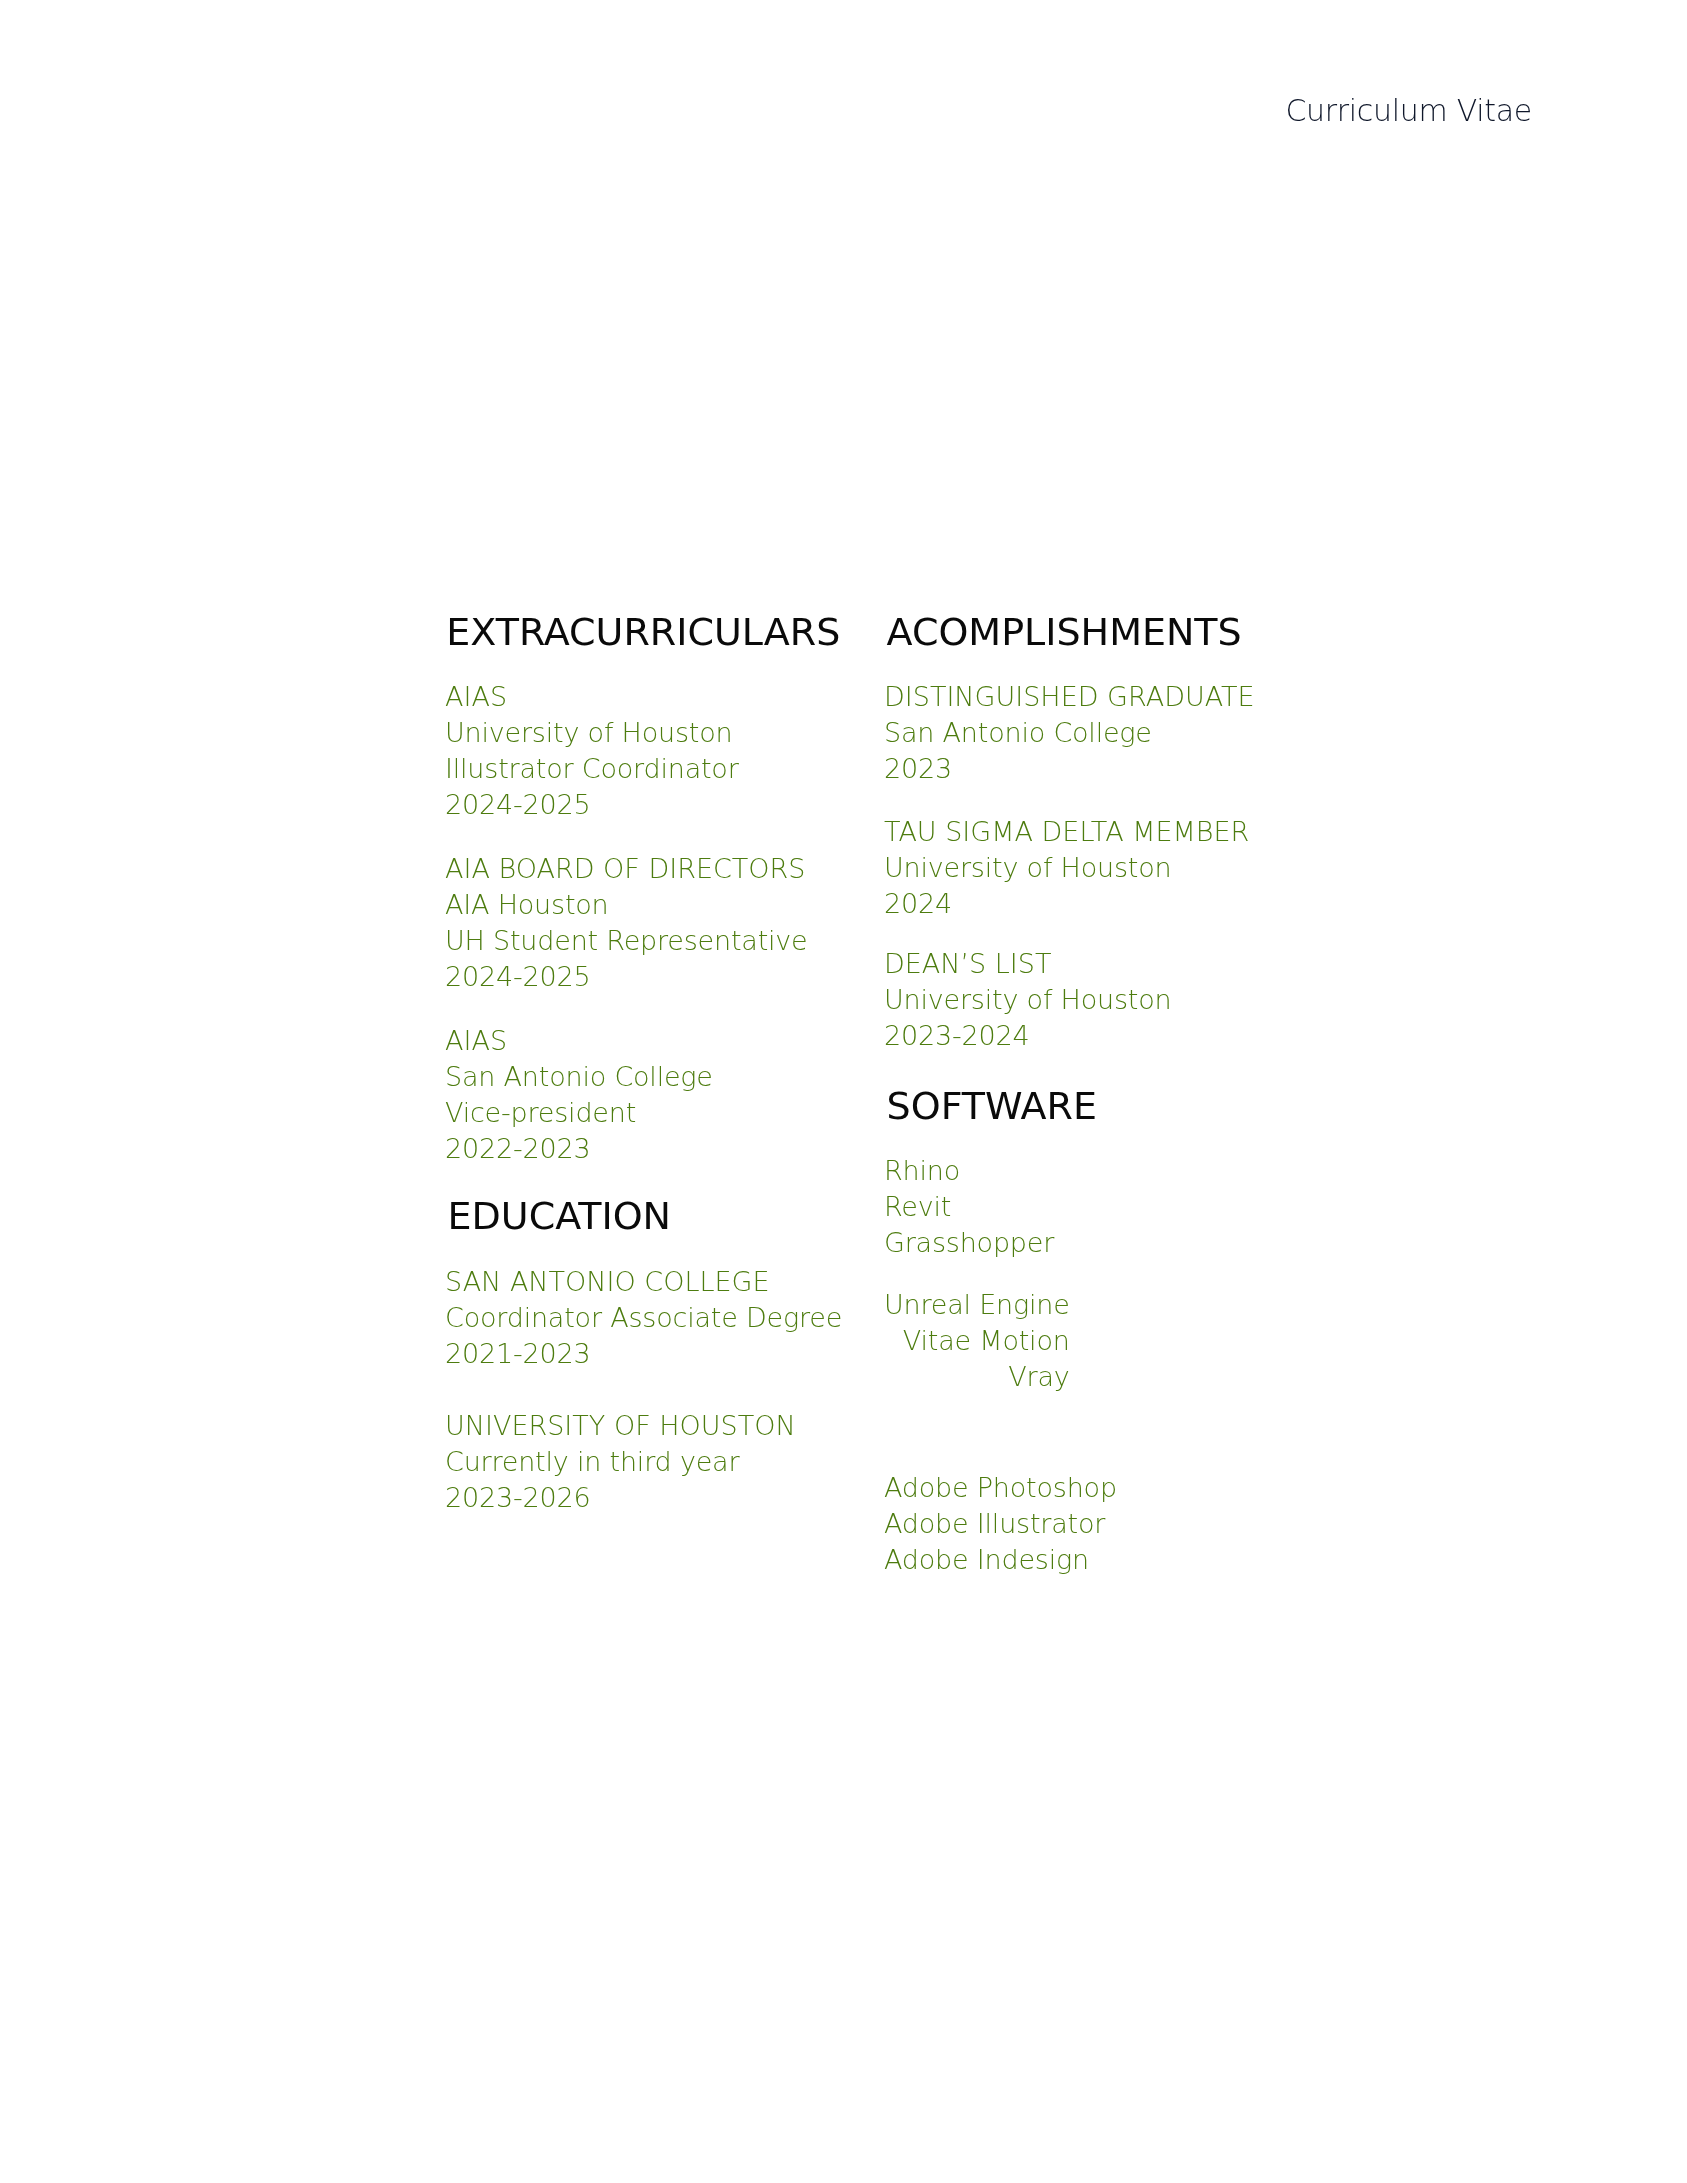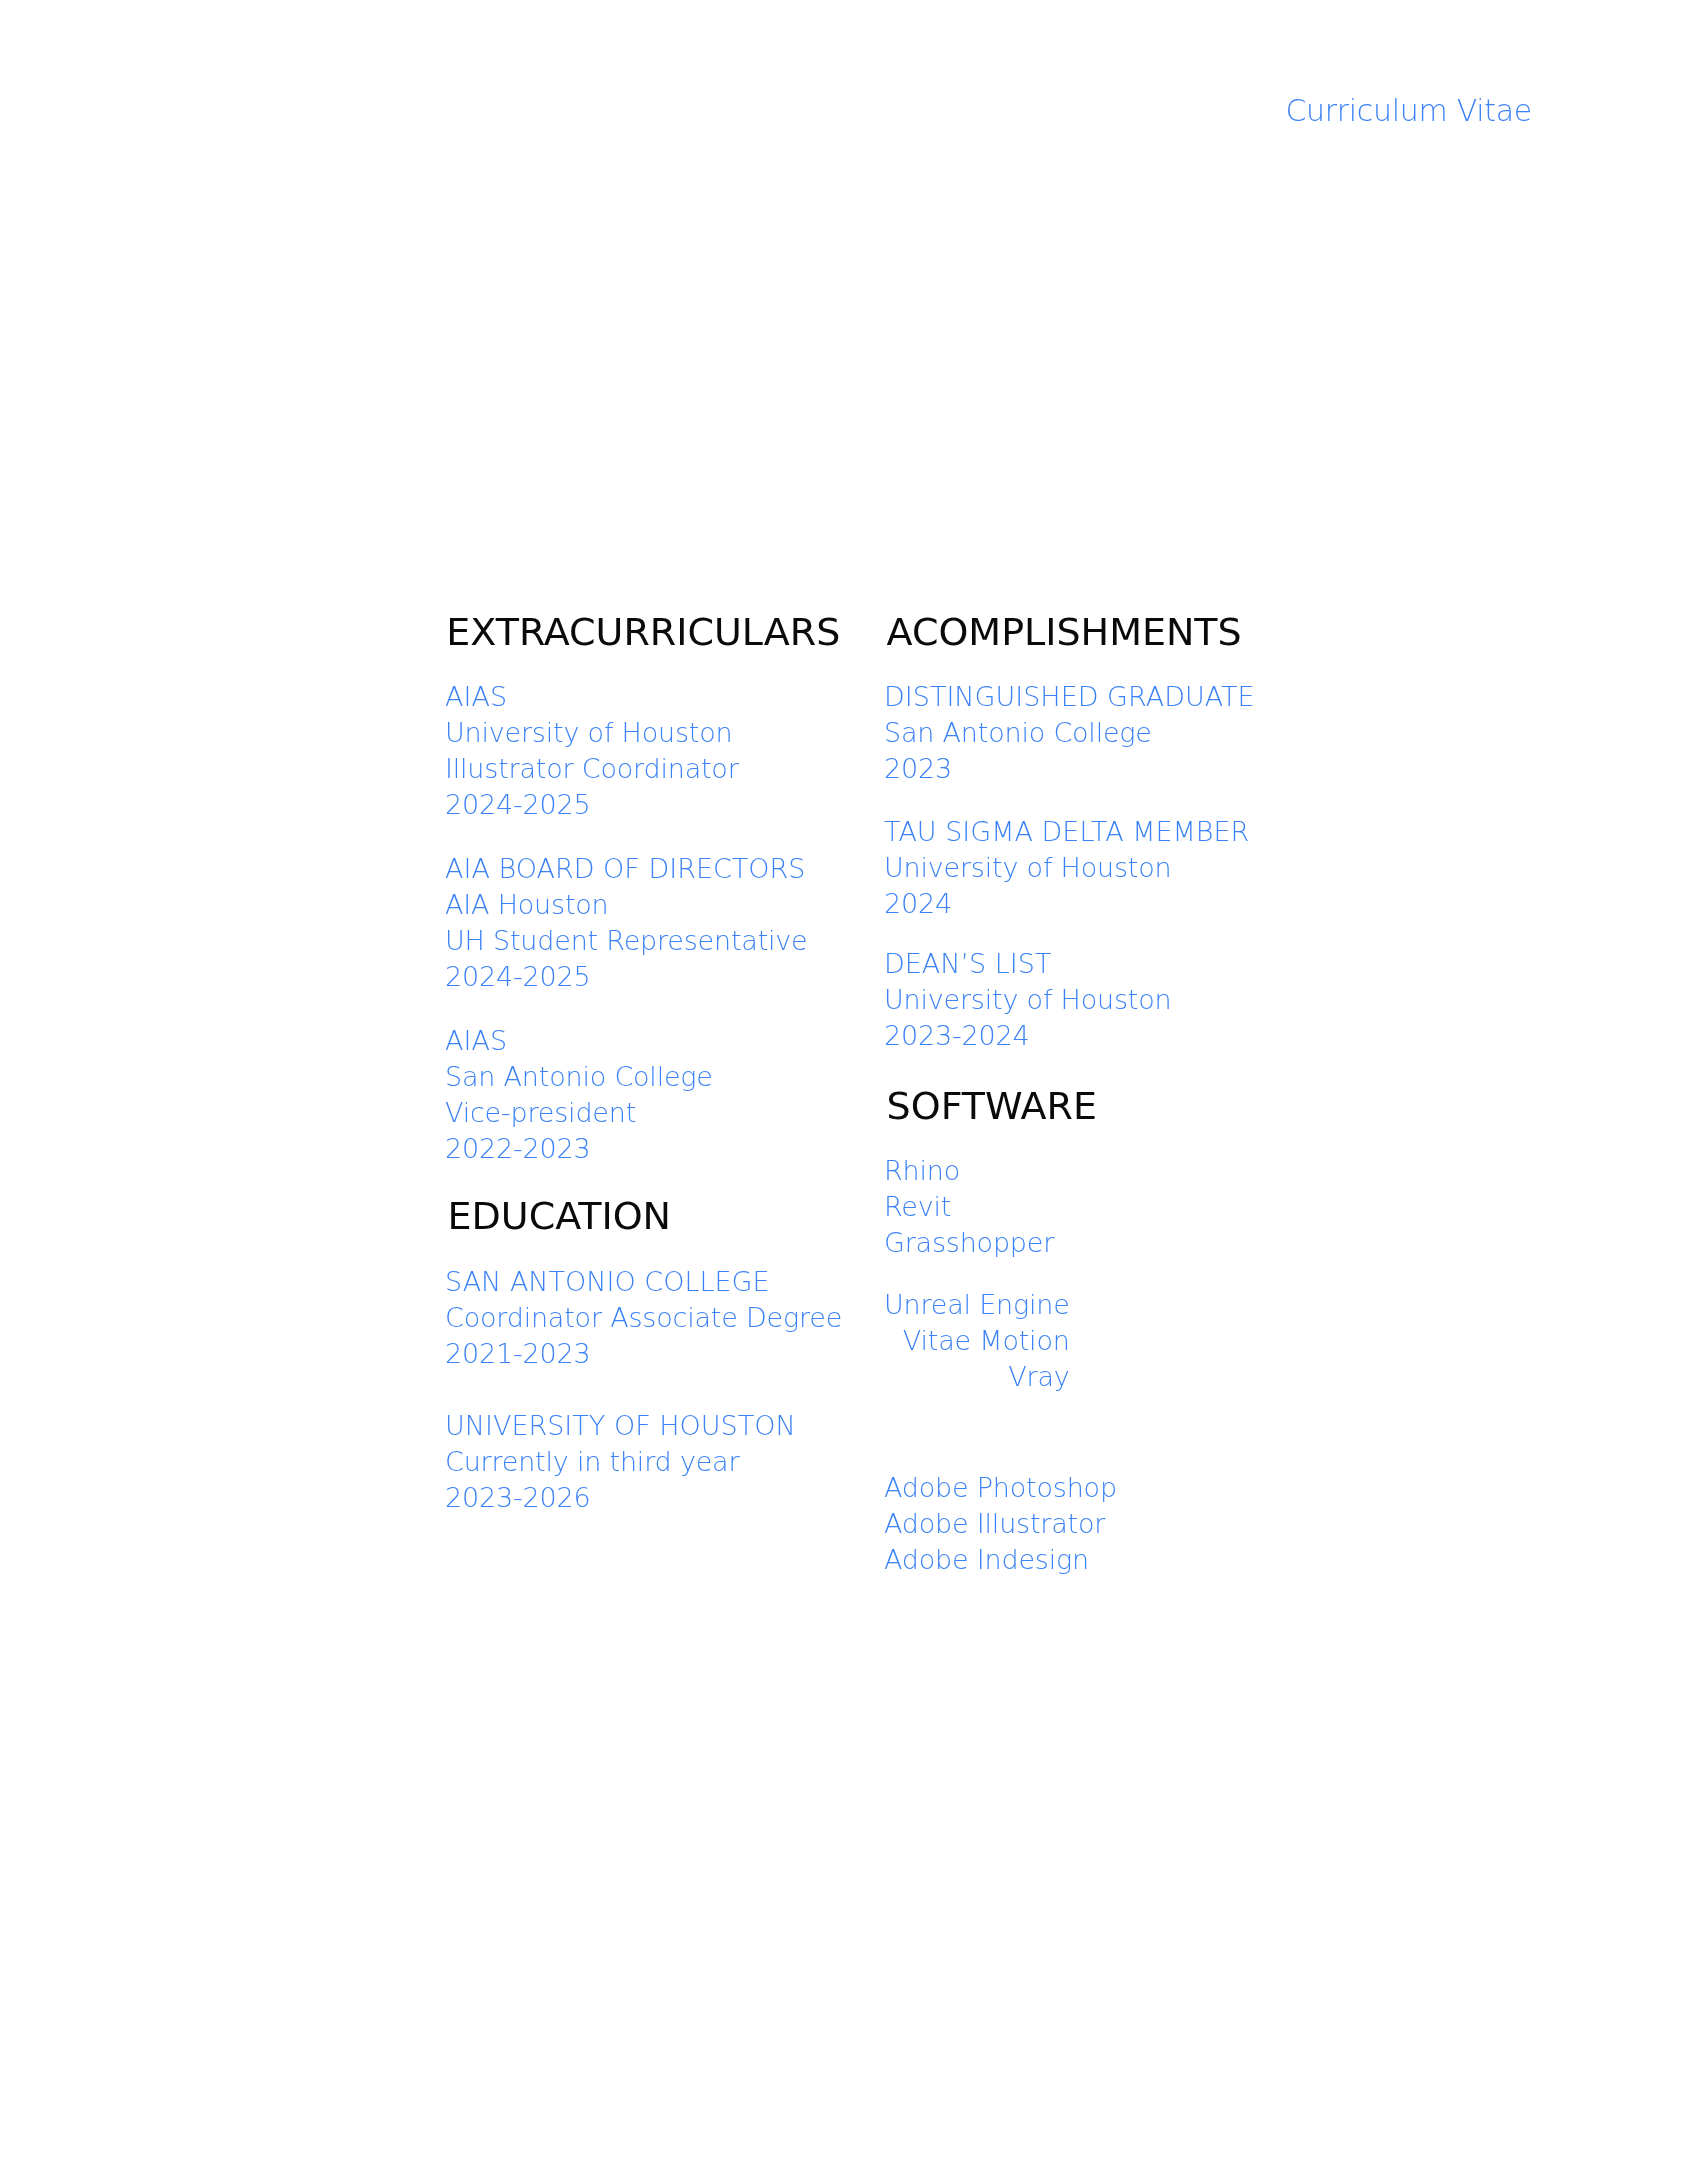--- a/index.html
+++ b/index.html
@@ -15,21 +15,21 @@
       font-family: "DejaVu Sans", "Liberation Sans", sans-serif;
       color: #111111;
     }
     .doc-title {
       position: absolute;
       top: 93px;
       right: 155px;
       font-size: 30px;
       font-weight: 200;
       letter-spacing: -0.3px;
-      color: #3b82f6;
+      color: #0f172a;
       white-space: nowrap;
     }
     .column {
       position: absolute;
       top: 0;
     }
     .col-left { left: 445px; }
     .col-right { left: 884px; }
 
     .section-heading {
@@ -39,21 +39,21 @@
       letter-spacing: 0px;
       color: #0a0a0a;
       white-space: nowrap;
       line-height: 1;
     }
     .entry {
       position: absolute;
       font-size: 27px;
       font-weight: 200;
       line-height: 36px;
-      color: #3b82f6;
+      color: #4d7c0f;
       white-space: nowrap;
       letter-spacing: -0.2px;
     }
     .entry .line {
       display: block;
     }
     .entry .line.caps {
       letter-spacing: 0px;
     }
   </style>

